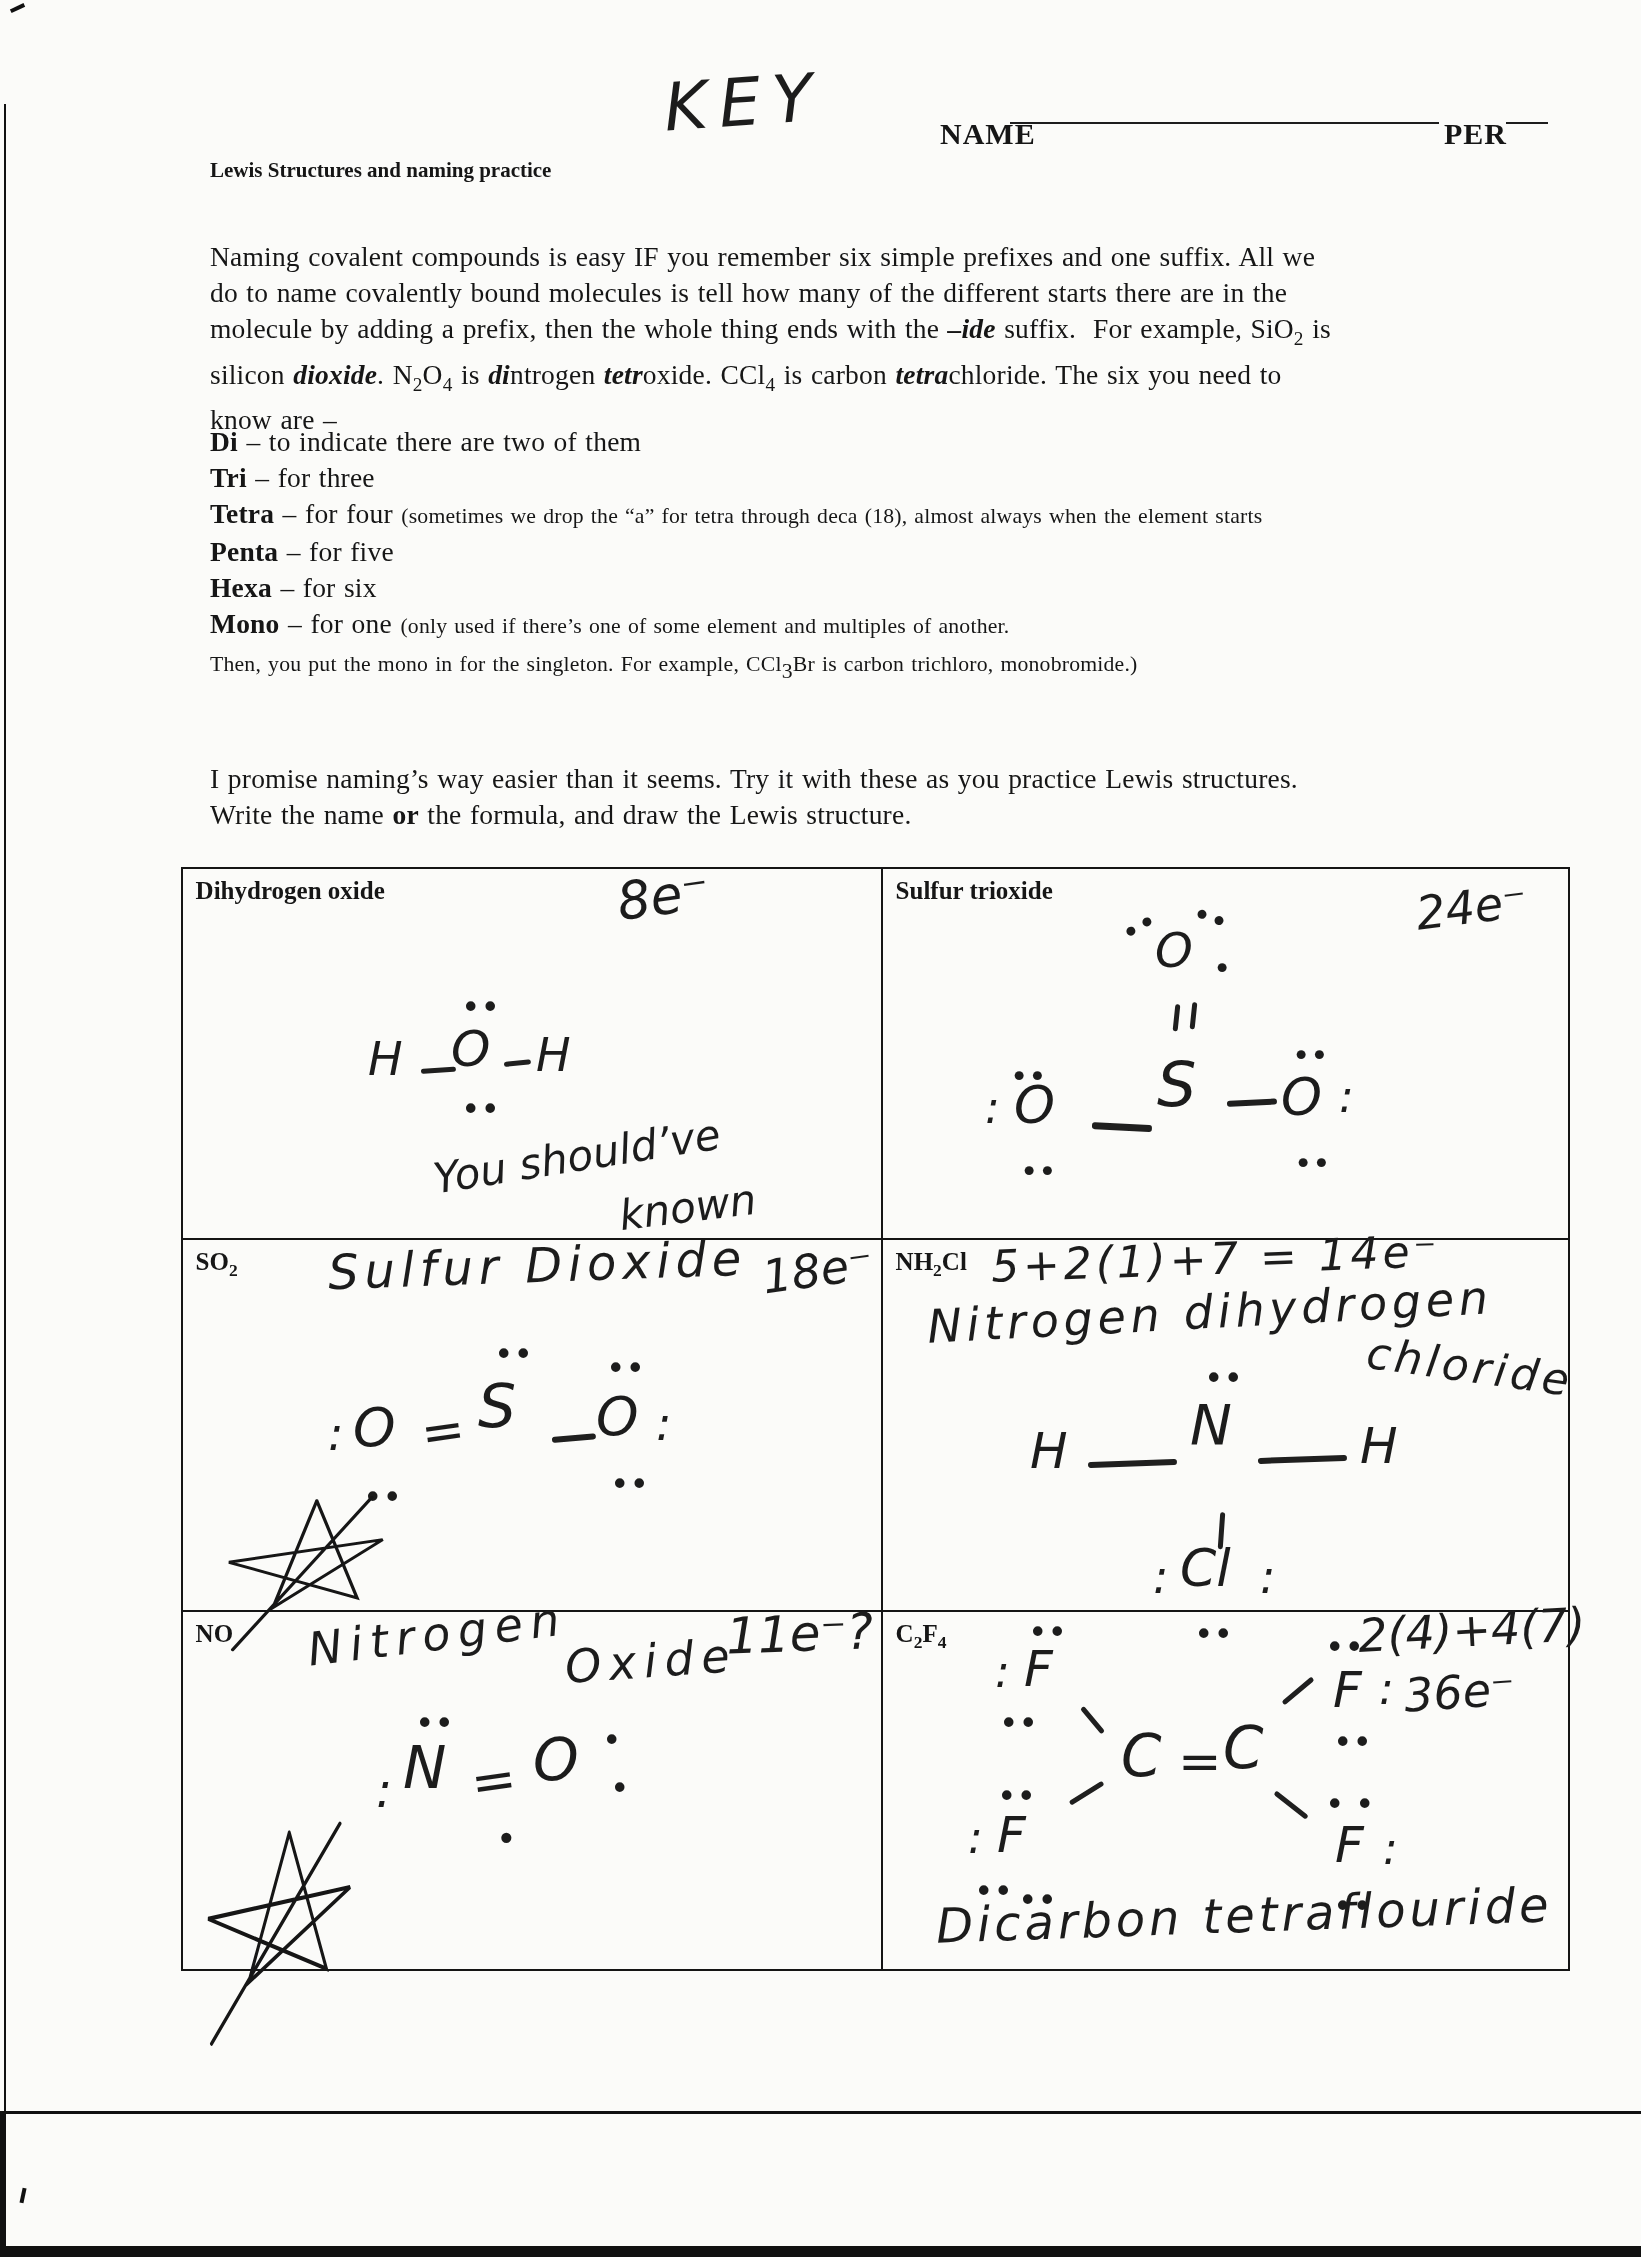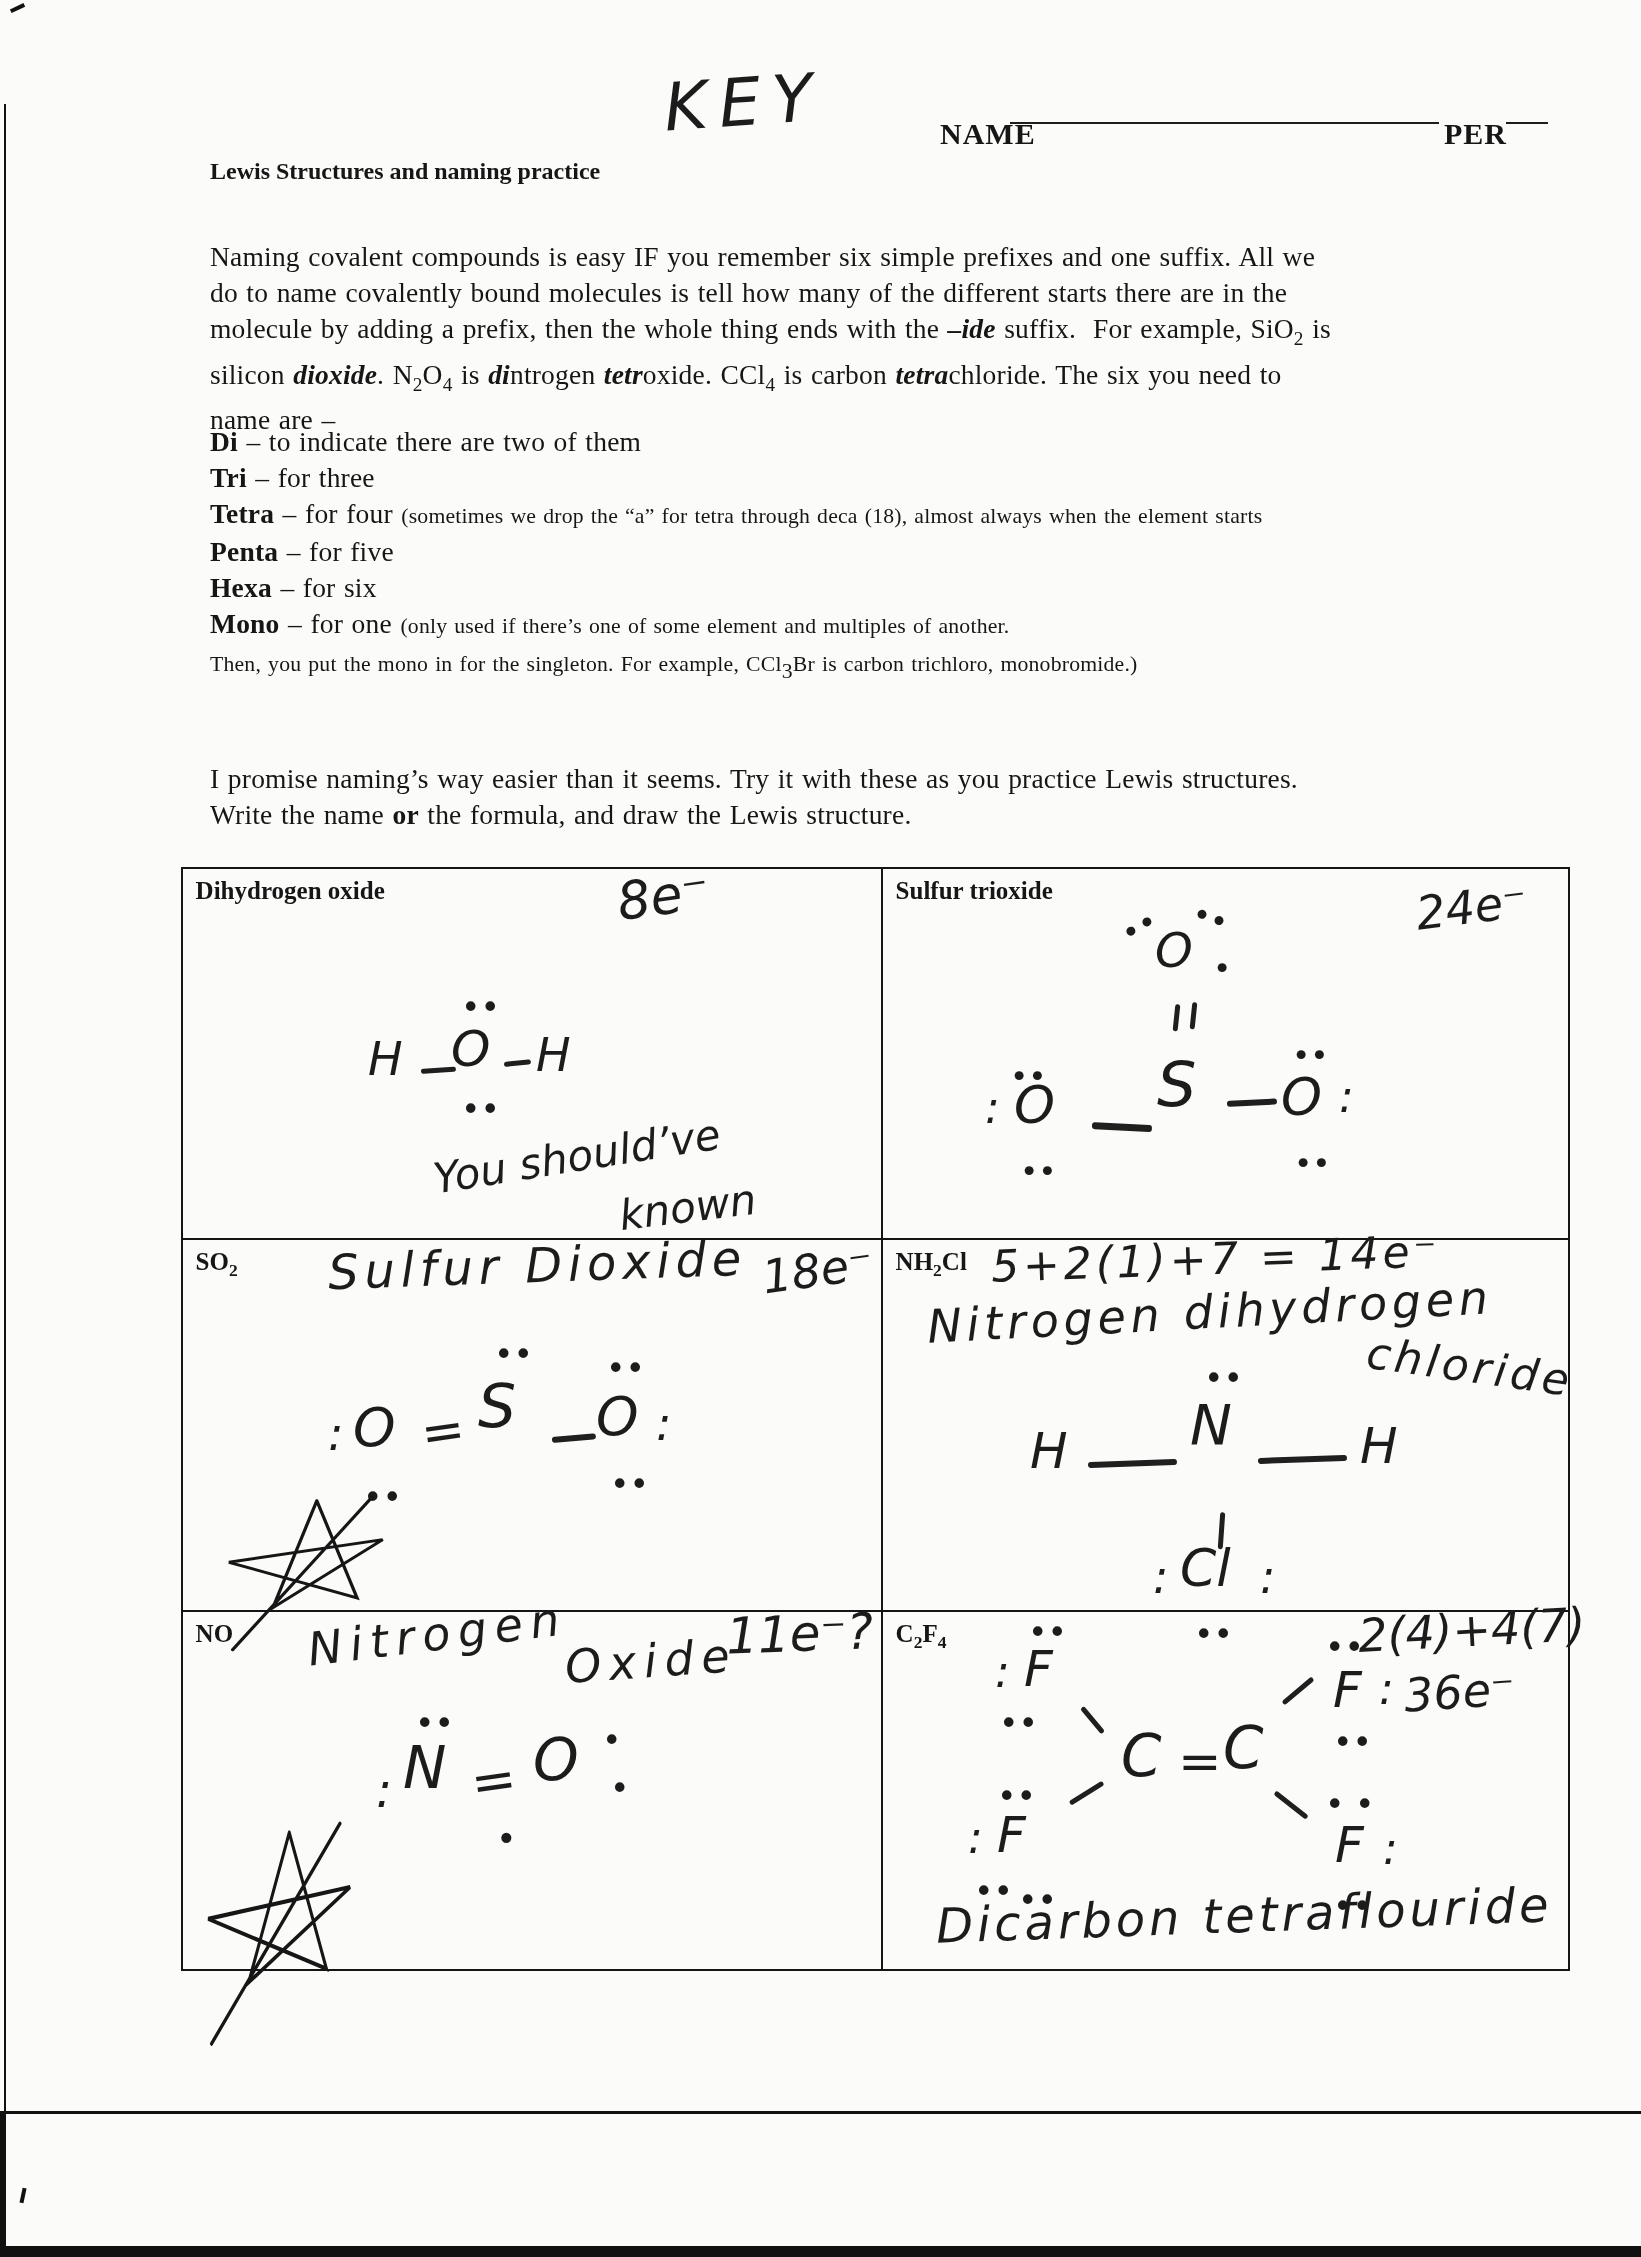--- a/index.html
+++ b/index.html
@@ -24,21 +24,21 @@
     position:absolute;left:181px;top:867px;
     display:grid;grid-template-columns:700px 685px;grid-template-rows:371px 372px 357px;
     border:2.9px solid #151515;
   }
   .cell{position:relative;overflow:visible;}
   .cell.br{border-right:2.9px solid #151515;}
   .cell.bb{border-bottom:2.9px solid #151515;}
   .cell-label{position:absolute;left:12.6px;top:7.7px;font-weight:bold;font-size:25px;white-space:nowrap;}
   .ann-layer{position:absolute;inset:0;overflow:visible;}
   .ann-layer .hw{position:absolute;}
-  .title{font-weight:bold;font-size:24px;white-space:nowrap;text-align:right;}
+  .title{font-weight:bold;font-size:21px;white-space:nowrap;text-align:right;}
   .blank-label{font-size:30px;font-weight:bold;letter-spacing:1px;white-space:nowrap;margin-top:36px;}
   .scan{background:#111;}
 </style>
 </head>
 <body>
 
 <div class="page">
 
   <div class="abs scan" style="left:9.7px;top:5.8px;width:15.4px;height:3.9px;transform:rotate(-25deg);"></div>
   <div class="abs scan" style="left:3.9px;top:104px;width:1.9px;height:2153px;"></div>
@@ -53,21 +53,21 @@
   <div class="abs blank-label" style="left:1444px;top:81px;">PER</div>
   <div class="abs rule" style="left:1506px;top:122px;width:42px;height:1.9px;"></div>
 
   <div class="abs title" style="left:210px;top:158px;">Lewis Structures and naming practice</div>
 
   <div class="abs" style="left:210px;top:239px;">
     <div class="line-row"><span>Naming covalent compounds is easy IF you remember six simple prefixes and one suffix. All we</span></div>
     <div class="line-row"><span>do to name covalently bound molecules is tell how many of the different starts there are in the</span></div>
     <div class="line-row"><span>molecule by adding a prefix, then the whole thing ends with the </span><span style="font-weight: bold; font-style: italic;">–ide</span><span> suffix.&nbsp; For example, SiO</span><span class="rich-sub">2</span><span> is</span></div>
     <div class="line-row"><span>silicon </span><span style="font-weight: bold; font-style: italic;">dioxide</span><span>. N</span><span class="rich-sub">2</span><span>O</span><span class="rich-sub">4</span><span> is </span><span style="font-weight: bold; font-style: italic;">di</span><span>ntrogen </span><span style="font-weight: bold; font-style: italic;">tetr</span><span>oxide. CCl</span><span class="rich-sub">4</span><span> is carbon </span><span style="font-weight: bold; font-style: italic;">tetra</span><span>chloride. The six you need to</span></div>
-    <div class="line-row"><span>name are –</span></div>
+    <div class="line-row"><span>know are –</span></div>
   </div>
 
   <div class="abs" style="left:210px;top:424px;">
     <div class="line-row"><span style="font-weight: bold;">Di</span><span> – to indicate there are two of them</span></div>
     <div class="line-row"><span style="font-weight: bold;">Tri</span><span> – for three</span></div>
     <div class="line-row"><span style="font-weight: bold;">Tetra</span><span> – for four </span><span class="rich-sm">(sometimes we drop the “a” for tetra through deca (18), almost always when the element starts</span></div>
     <div class="line-row"><span style="font-weight: bold;">Penta</span><span> – for five</span></div>
     <div class="line-row"><span style="font-weight: bold; text-align: center;">Hexa</span><span> – for six</span></div>
     <div class="line-row"><span style="font-weight: bold;">Mono</span><span> – for one </span><span class="rich-sm">(only used if there’s one of some element and multiples of another.</span></div>
     <div class="line-row"><span class="rich-sm">Then, you put the mono in for the singleton. For example, CCl</span><span class="rich-sub rich-sm">3</span><span class="rich-sm">Br is carbon trichloro, monobromide.)</span></div>

